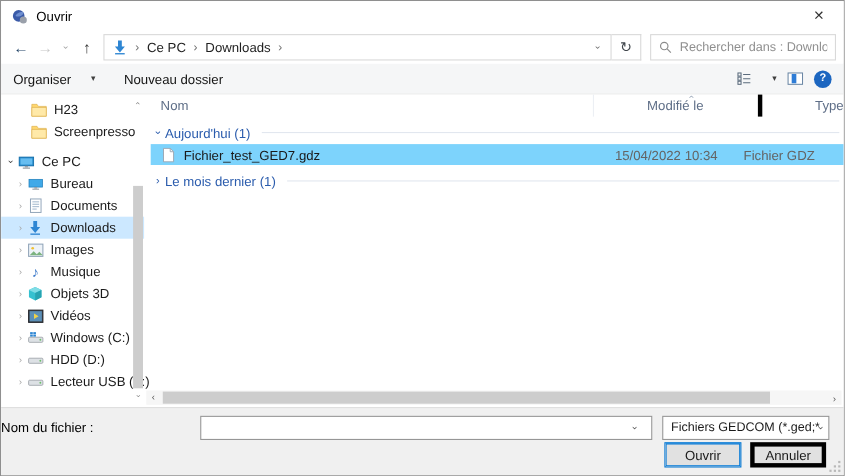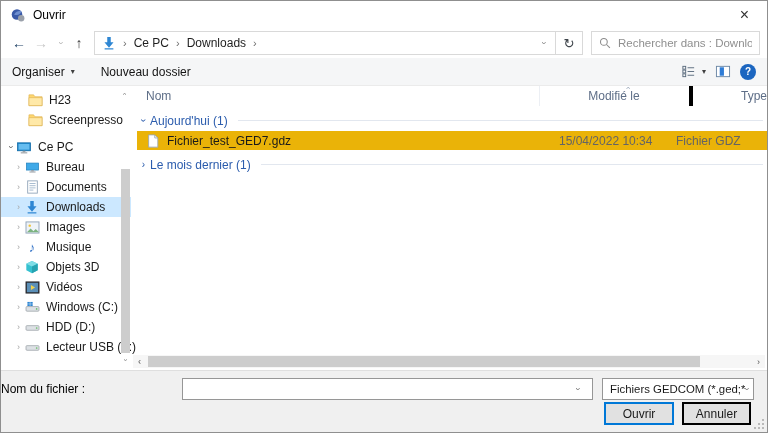--- a/index.html
+++ b/index.html
@@ -31,21 +31,21 @@
   .refresh-btn { width:27px; height:24px; border:1px solid #d9d9d9; border-left:none; display:flex;
                  align-items:center; justify-content:center; font-size:13px; color:#3f454b; }
   .searchbox { width:169px; height:24px; border:1px solid #d9d9d9; margin-left:8px; display:flex; align-items:center; padding:0 7px; }
   .searchbox svg { flex:0 0 auto; margin-right:7px; }
   .search-input { border:none; outline:none; flex:1; min-width:0; font:inherit; font-size:11.5px; color:#444; background:transparent; }
   .search-input::placeholder { color:#8f8f8f; }
 
   
   .toolbar { height:28px; flex:0 0 auto; background:#f5f6f7; border-bottom:1px solid #ebebeb;
              display:flex; align-items:center; padding:0 11px; }
-  .tb-btn { display:flex; align-items:center; gap:6px; color:#141414; margin-right:26px;text-align:center; }
+  .tb-btn { display:flex; align-items:center; gap:18px; color:#141414; margin-right:26px;text-align:center; }
   .tb-arrow { font-size:8px; color:#3f3f3f; }
   .tb-right { margin-left:auto; display:flex; align-items:center; gap:9px; }
   .help-btn { width:16px; height:16px; border-radius:50%; background:#1c66c0; color:#fff; font-size:10px;
               font-weight:bold; display:flex; align-items:center; justify-content:center; }
 
   
   .main { flex:1; min-height:0; display:flex; background:#fff; position:relative; }
 
   
   .sidebar { width:130px; flex:0 0 auto; position:relative; padding-top:4px; }
@@ -71,42 +71,42 @@
   .col-mod  { width:117px; padding-left:10px; display:flex; align-items:center; border-right:4px solid #000000; position:relative; }
   .col-type { flex:1; padding-left:10px; display:flex; align-items:center; }
   .sort-caret { position:absolute; top:-3px; left:48px; font-size:9px; color:#93a1b4; transform:rotate(-90deg); }
 
   .group-row { height:19px; display:flex; align-items:center; margin:5px 0 1px 6px; color:#2b5cad; }
   .group-chev { width:13px; text-align:center; font-size:10px; color:#2b5cad; flex:0 0 auto; }
   .group-label { flex:0 0 auto; }
   .group-line { flex:1; border-top:1px solid #e2e7ef; margin:0 4px 0 10px; }
 
   .file-row { height:19px; display:flex; align-items:center; margin-left:6px; }
-  .file-row.selected { background:#eab308; }
+  .file-row.selected { background:#7dd3fc; }
   .cell-name { width:412px; display:flex; align-items:center; padding-left:9px; }
   .cell-name .fic { width:14px; height:14px; margin-right:7px; flex:0 0 auto; }
   .cell-mod { width:117px; padding-left:10px; color:#646464; }
   .cell-type { flex:1; padding-left:10px; color:#646464; }
 
   .hscroll { position:absolute; left:2px; right:2px; bottom:2px; height:13px; display:flex; align-items:center; background:#f6f6f6; }
   .h-arrow { width:13px; text-align:center; font-size:9px; color:#555; flex:0 0 auto; }
   .h-thumb { width:552px; height:11px; background:#cdcdcd; margin-left:2px; flex:0 0 auto; }
   .h-rest { flex:1; }
 
   
   .footer { height:62px; flex:0 0 auto; background:#f0f0f0; border-top:1px solid #dfdfdf; position:relative; }
   .fn-label { position:absolute; left:0; top:11px; width:173px; text-align:left; color:#000000; }
   .fn-input { position:absolute; left:181px; top:7px; width:411px; height:22px; border:1px solid #969696;
               background:#fff; padding:0 20px 0 7px; font:inherit; outline:none; }
   .fn-chev { position:absolute; left:575px; top:13px; font-size:9px; color:#555; pointer-events:none; }
   .combo { position:absolute; left:601px; top:7px; width:152px; height:22px; border:1px solid #969696; background:#fff;
            display:flex; align-items:center; padding:0 5px 0 7px; font-size:11.4px; }
   .combo-text { flex:1; white-space:nowrap; overflow:hidden; }
   .combo-chev { font-size:9px; color:#555; }
-  .btn { position:absolute; top:31px; height:23px; background:#e1e1e1; border:2px solid #000000;
+  .btn { position:absolute; top:31px; height:23px; background:#e1e1e1; border:4px solid #000000;
          display:flex; align-items:center; justify-content:center; }
   .btn-open { left:603px; width:70px; border:1px solid #0078d7; box-shadow:inset 0 0 0 1px #0078d7; }
   .btn-cancel { left:681px; width:69px; }
   .grip { position:absolute; right:1px; bottom:1px; }
 
   .r90  { display:inline-block; transform:rotate(90deg); }
   .r-90 { display:inline-block; transform:rotate(-90deg); }
   .r180 { display:inline-block; transform:rotate(180deg); }
 </style>
 </head>

